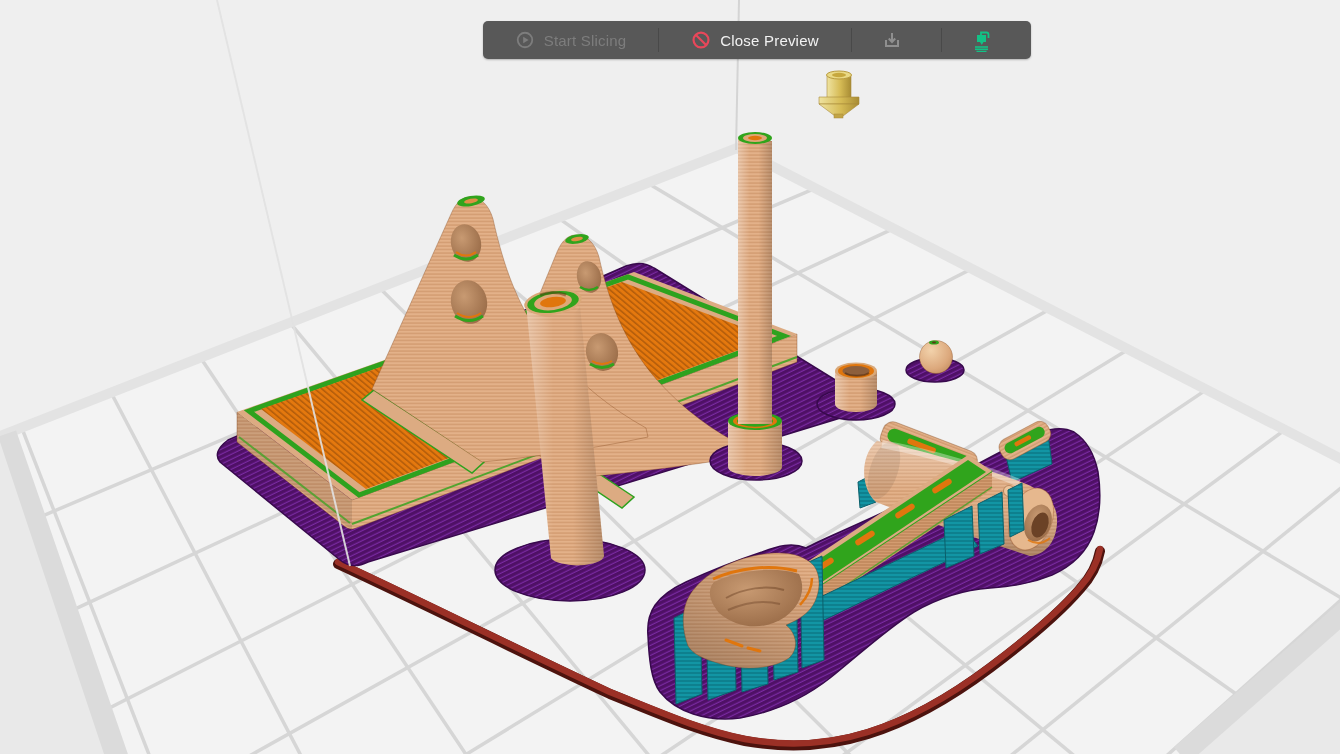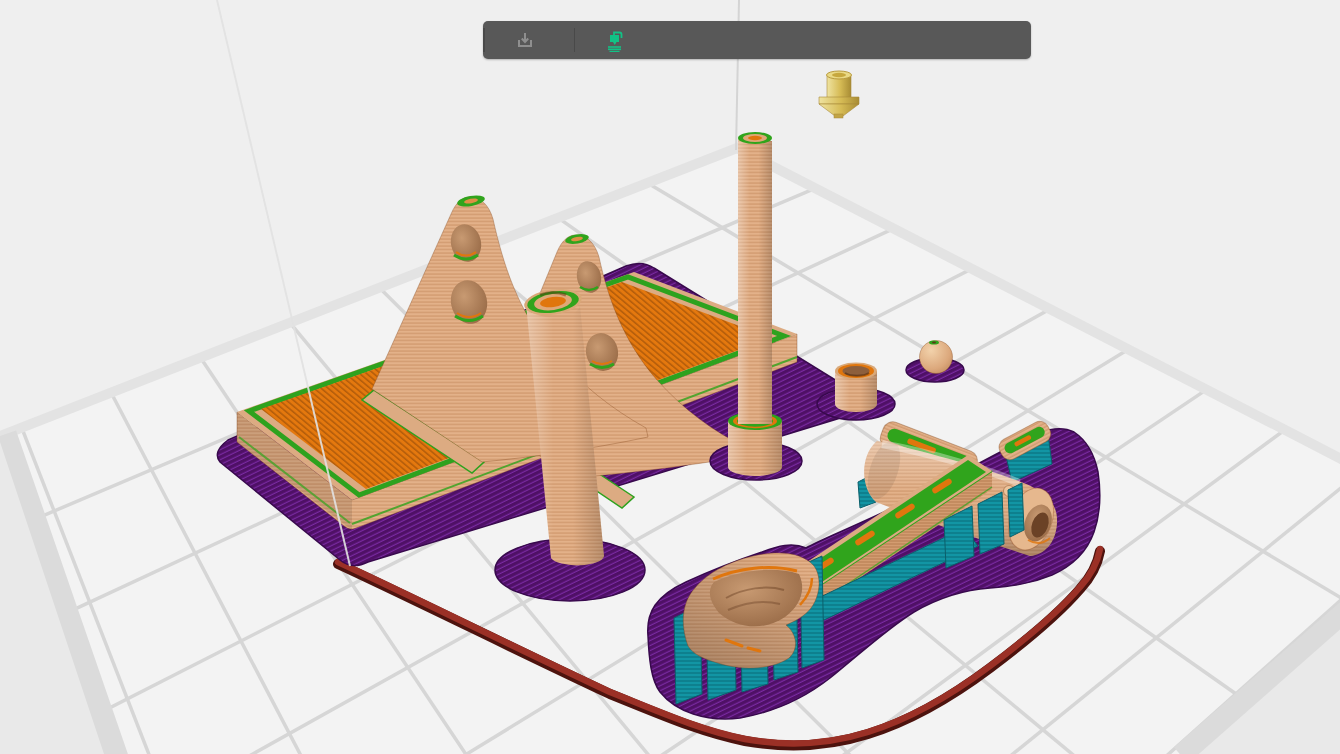--- a/index.html
+++ b/index.html
@@ -312,21 +312,35 @@
     <rect x="827" y="75" width="24" height="23" fill="url(#grad-gold)" stroke="#a8893a" stroke-width=".6"></rect>
     <ellipse cx="839" cy="75" rx="12.5" ry="4" fill="#ead985" stroke="#b99b3f" stroke-width="1"></ellipse>
     <ellipse cx="839" cy="75" rx="7" ry="2.2" fill="#c7a83e"></ellipse>
     <path d="M 819,97 L 859,97 L 859,104 L 819,104 Z" fill="url(#grad-gold)" stroke="#a8893a" stroke-width=".6"></path>
     <path d="M 819,104 L 859,104 L 843,116 L 835,116 Z" fill="url(#grad-gold)" stroke="#a8893a" stroke-width=".6"></path>
     <rect x="834" y="114" width="9" height="4" fill="#c2a445" stroke="#a8893a" stroke-width=".5"></rect>
   </g>
 </svg>
 
   <div id="toolbar">
+    <div class="tb-btn w1 disabled">
+      <svg width="20" height="20" viewBox="0 0 22 22">
+        <circle cx="11" cy="11" r="8" fill="none" stroke="#7d7d7d" stroke-width="2"></circle>
+        <path d="M 9,7.5 L 15,11 L 9,14.5 Z" fill="#7d7d7d"></path>
+      </svg>
+      <span class="lbl">Start Slicing</span>
+    </div>
     <div class="tb-sep"></div>
+    <div class="tb-btn w2 enabled">
+      <svg width="20" height="20" viewBox="0 0 22 22">
+        <circle cx="11" cy="11" r="8.2" fill="none" stroke="#e8475a" stroke-width="2.4"></circle>
+        <line x1="5.4" y1="5.4" x2="16.6" y2="16.6" stroke="#e8475a" stroke-width="2.4"></line>
+      </svg>
+      <span class="lbl">Close Preview</span>
+    </div>
     <div class="tb-sep"></div>
     <div class="tb-btn w3 disabled">
       <svg width="22" height="22" viewBox="0 0 22 22">
         <path d="M 5,11 V 17 H 17 V 11" fill="none" stroke="#8f8f8f" stroke-width="2"></path>
         <line x1="11" y1="4" x2="11" y2="12.5" stroke="#8f8f8f" stroke-width="2"></line>
         <path d="M 7.8,9.5 L 11,13 L 14.2,9.5" fill="none" stroke="#8f8f8f" stroke-width="2"></path>
       </svg>
       <span class="lbl"></span>
     </div>
     <div class="tb-sep"></div>

